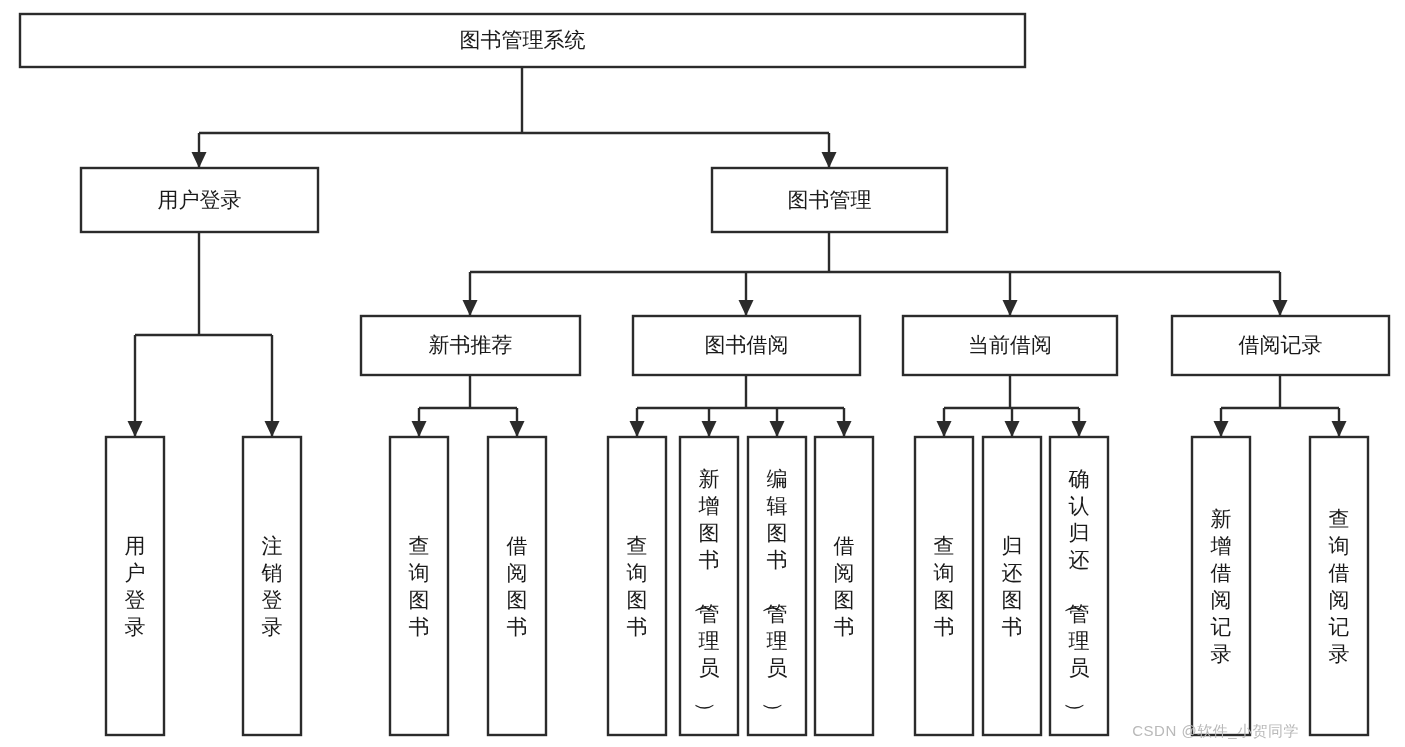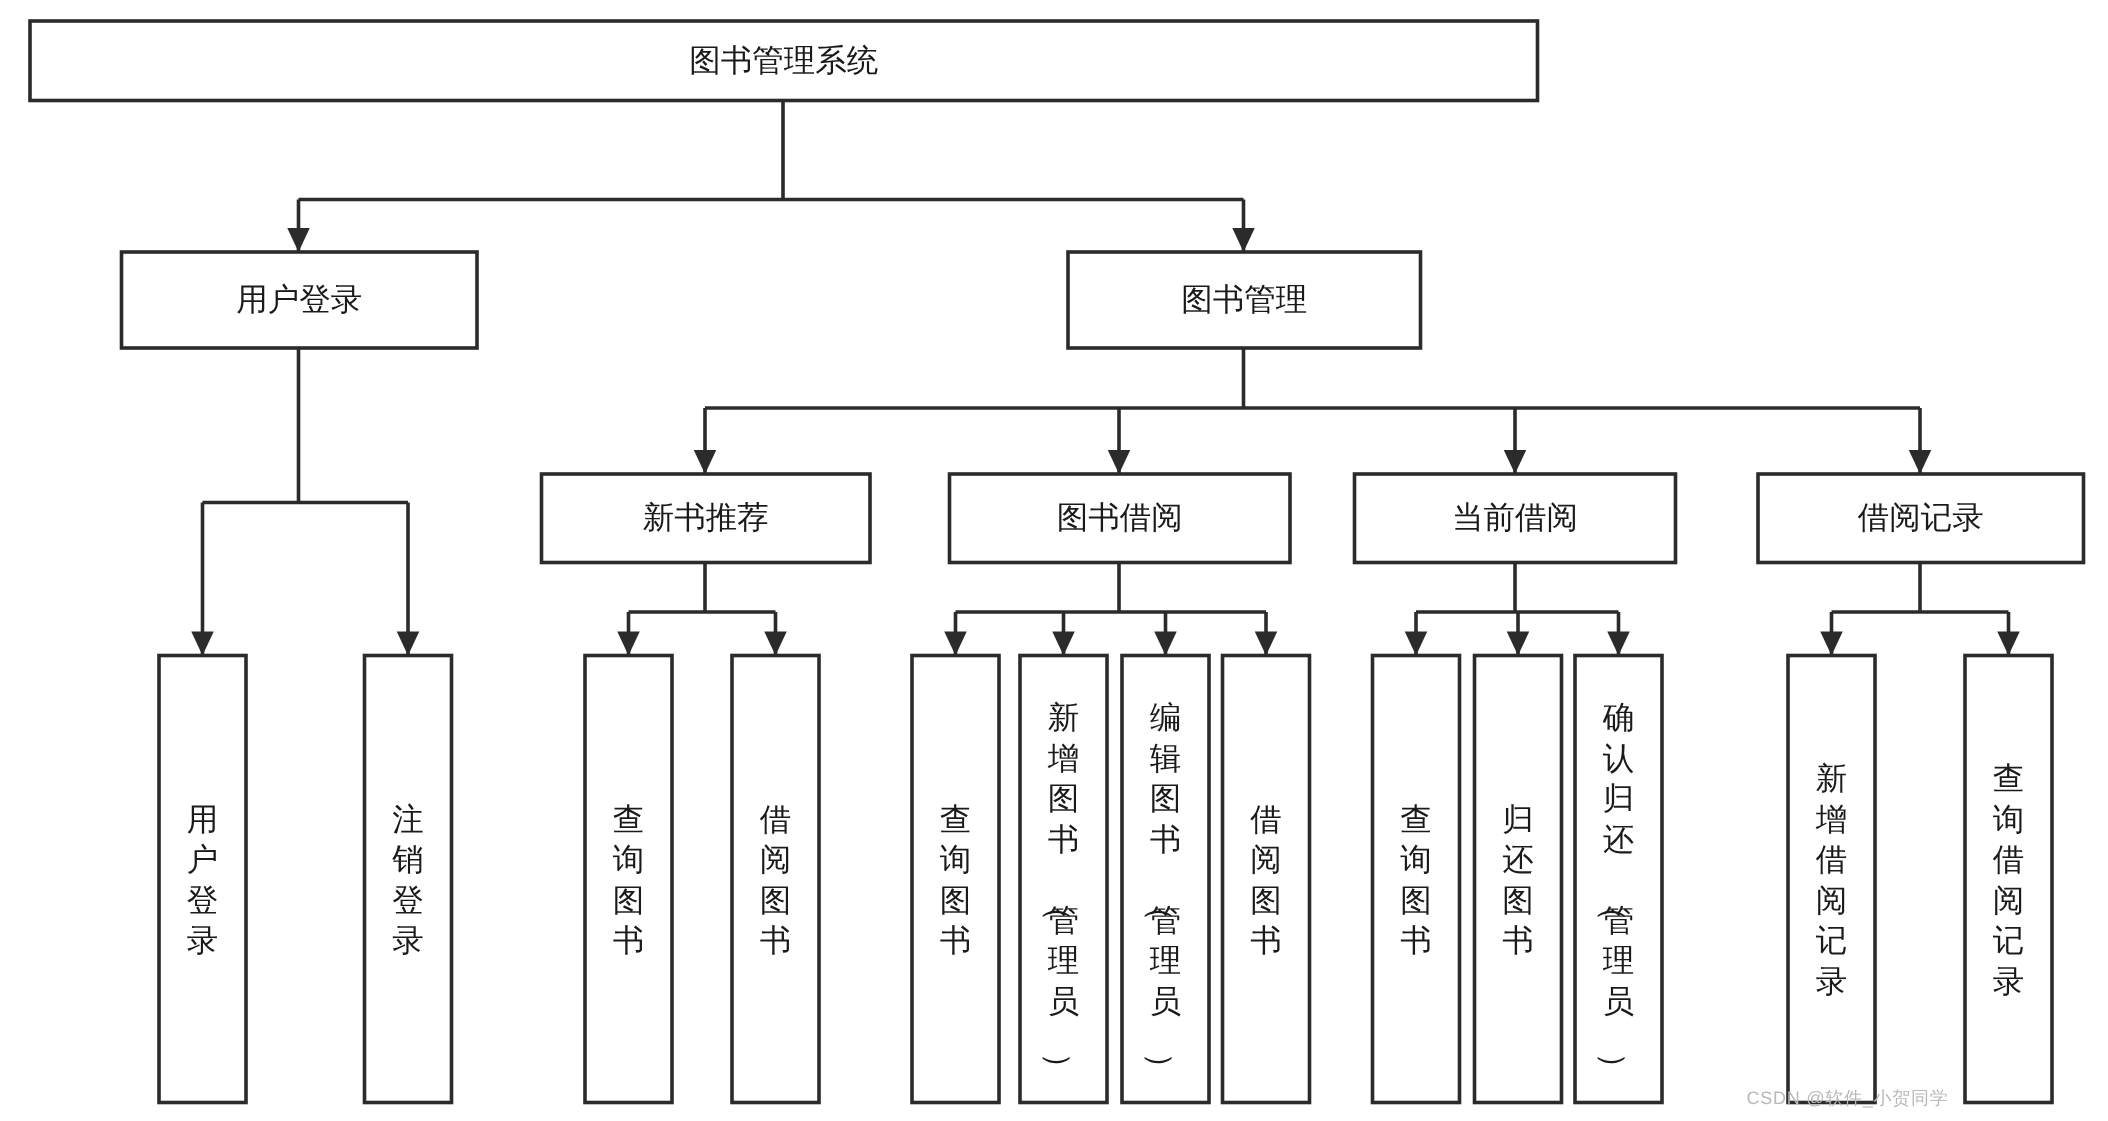--- a/index.html
+++ b/index.html
@@ -53,21 +53,21 @@
     font-family: "Liberation Sans", "DejaVu Sans", sans-serif;
     font-size: 21px;
     fill: #1a1a1a;
     text-anchor: middle;
   }
   .watermark {
     position: absolute;
     right: 8px;
     bottom: 6px;
     font-family: "Liberation Sans", "DejaVu Sans", sans-serif;
-    font-size: 12px;
+    font-size: 15px;
     color: #b9b9b9;
     letter-spacing: 0.5px;
     white-space: nowrap;
     pointer-events: none;
     text-align: center;
   }
 </style>
 </head>
 <body>
 

